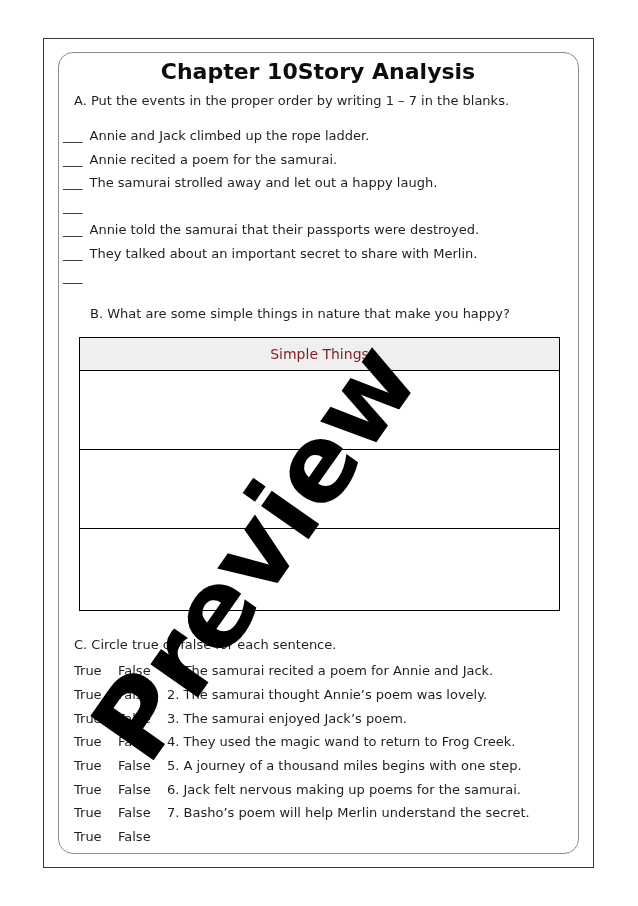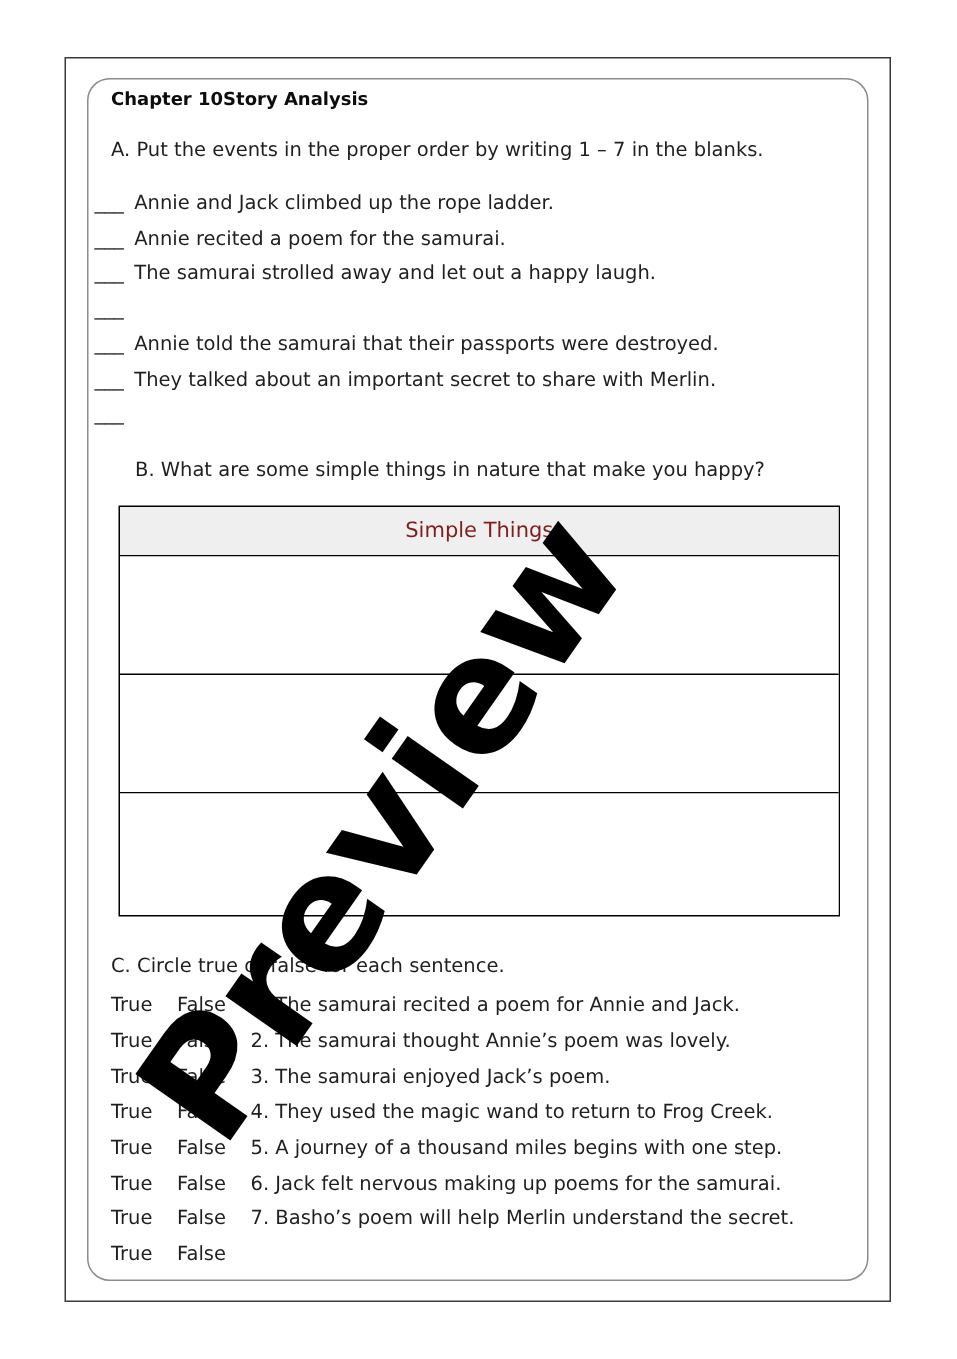--- a/index.html
+++ b/index.html
@@ -3,22 +3,22 @@
 <meta charset="utf-8">
 <style>
   * { margin:0; padding:0; box-sizing:border-box; }
   html,body { width:638px; height:906px; background:#ffffff; overflow:hidden;
     font-family:"DejaVu Sans","Liberation Sans",sans-serif; color:#1f1f1f; }
   .page-border { position:absolute; left:43px; top:38px; width:551px; height:830px;
     border:1.5px solid #3a3a3a; background:#fff; }
   .worksheet-panel { position:absolute; left:14px; top:13px; right:14px; bottom:13px;
     border:1.5px solid #8c8c8c; border-radius:15px; }
   .hdr { position:absolute; top:6px; left:15px; right:16px;
-    display:flex; justify-content:flex-start;
-    font-size:12px; font-weight:bold; color:#0d0d0d; }
+    display:flex; justify-content:center;
+    font-size:22px; font-weight:bold; color:#0d0d0d; }
   .a-instruction { position:absolute; top:40px; left:15px; font-size:13px; }
   .a-items { position:absolute; top:71px; left:4px; right:10px; }
   .a-items .row { height:23.5px; display:flex; align-items:center; font-size:13px; }
   .a-items .blank { letter-spacing:0; margin-right:7px; }
   .b-instruction { position:absolute; top:253px; left:31px; font-size:13px; }
   .sttable { position:absolute; top:284px; left:20px; width:481px;
     border:1px solid #000; background:#fff; }
   .sttable .thead { height:33px; background:#efefef; border-bottom:1px solid #000;
     display:flex; align-items:center; justify-content:center; font-size:14px; color:#7f1d1d; }
   .sttable .trow { height:79px; border-bottom:1px solid #000; background:#fff; }

